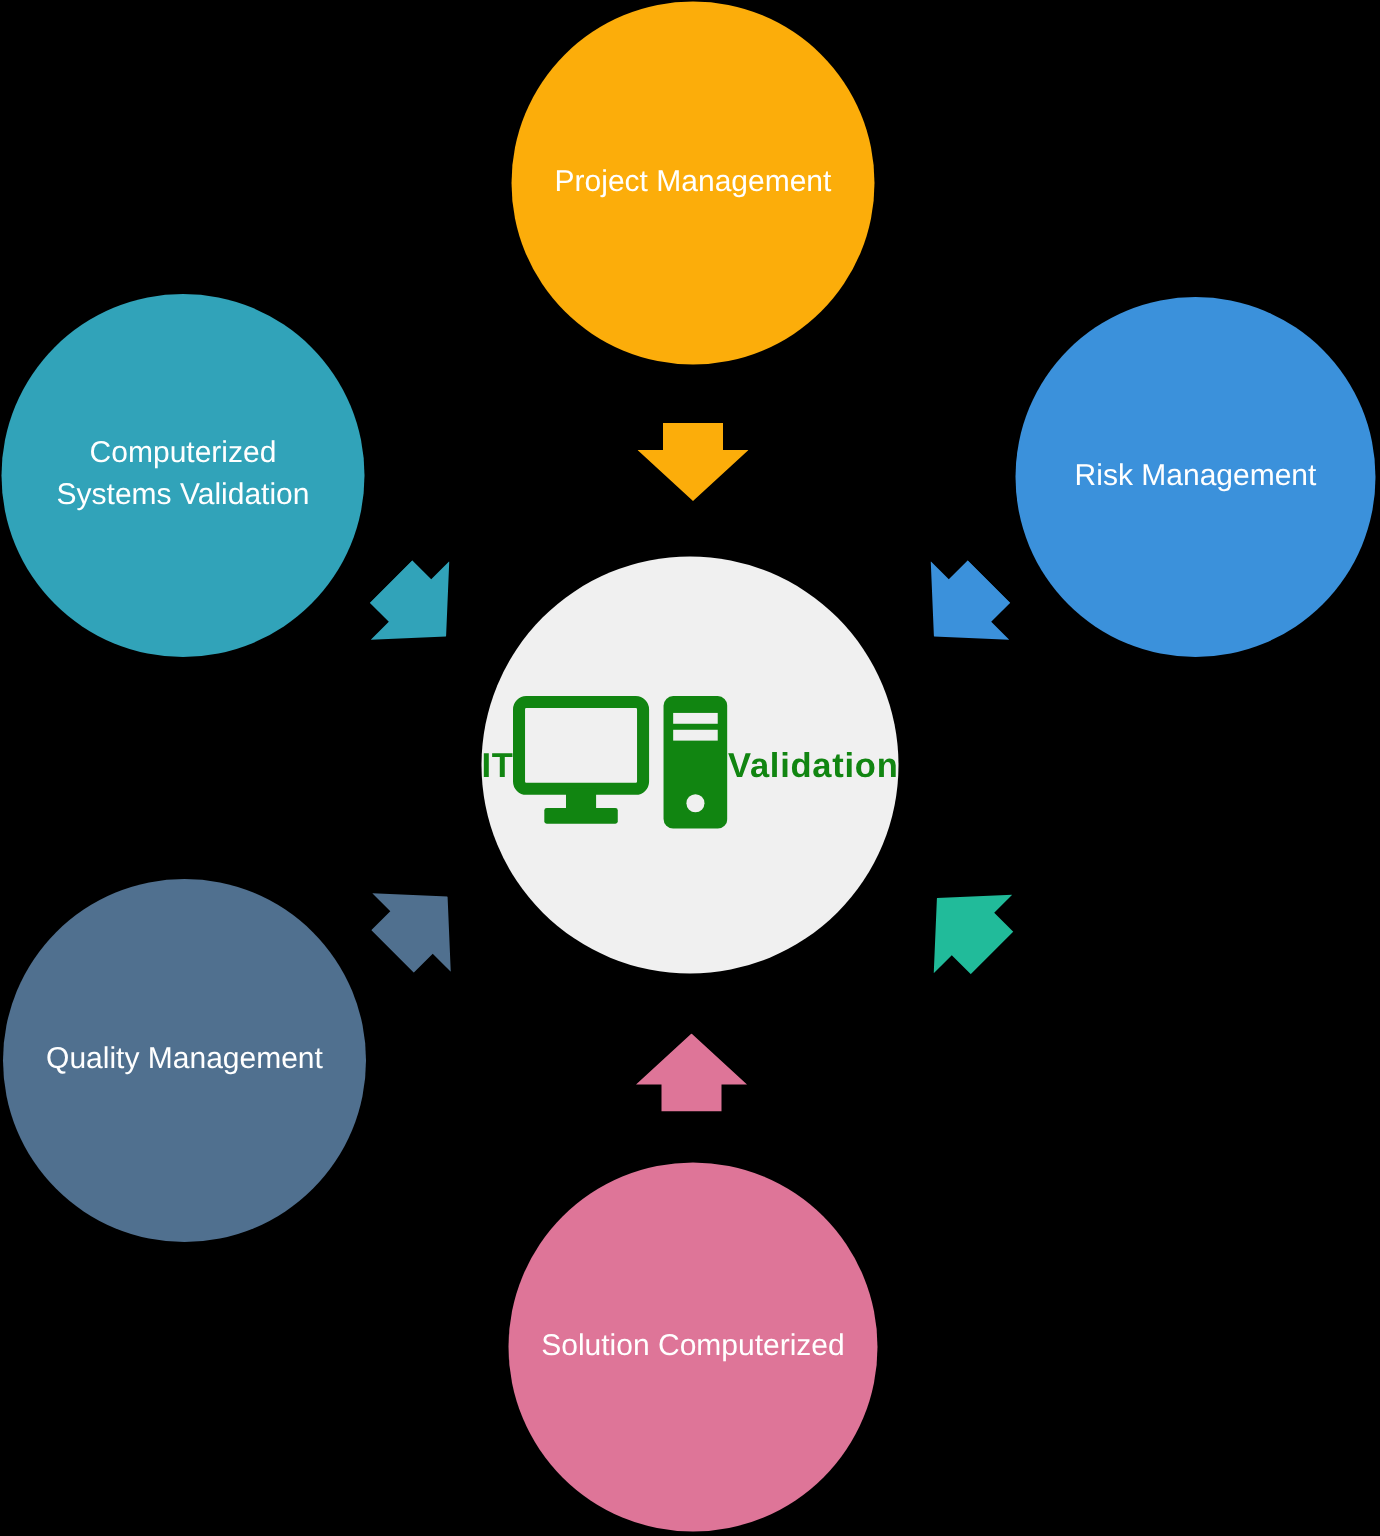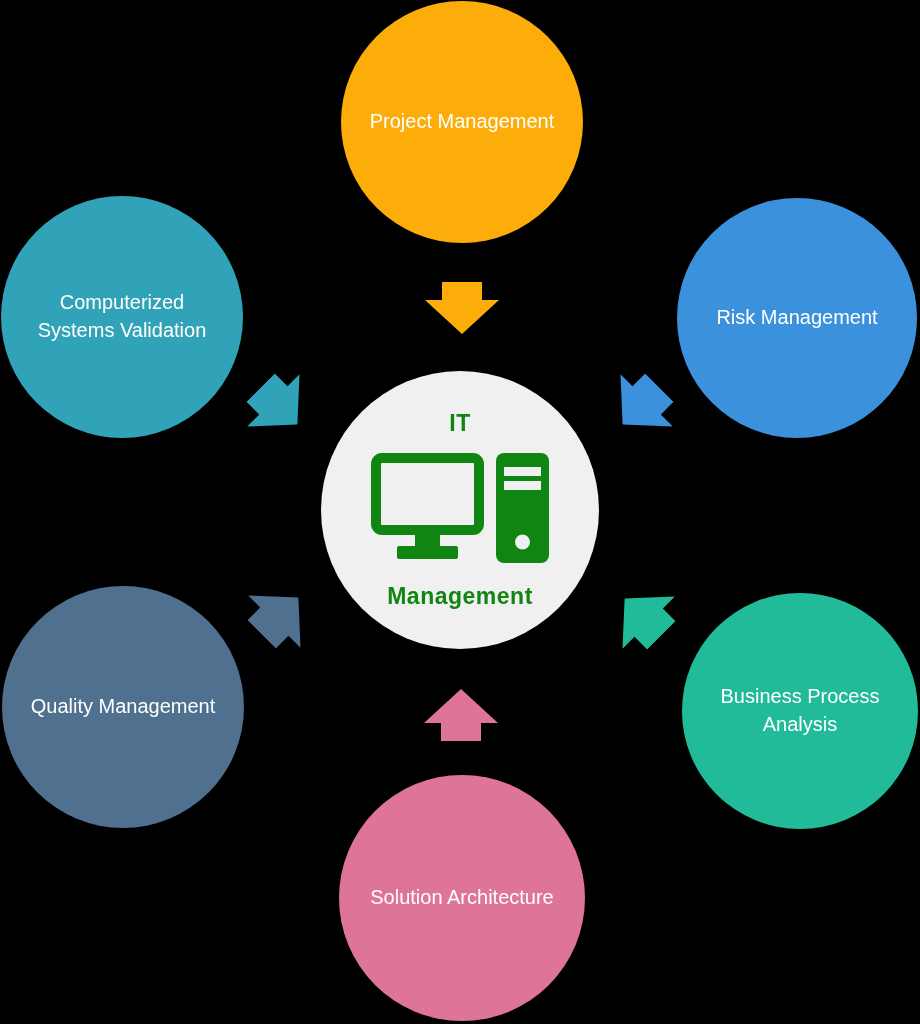--- a/index.html
+++ b/index.html
@@ -16,21 +16,21 @@
   }
   .node-project   {left:341px;top:1px;  width:242px;height:242px;}
   .node-risk      {left:677px;top:198px;width:240px;height:240px;}
   .node-csv       {left:1px;  top:196px;width:242px;height:242px;}
   .node-quality   {left:2px;  top:586px;width:242px;height:242px;}
   .node-bpa       {left:682px;top:593px;width:236px;height:236px;}
   .node-solution  {left:339px;top:775px;width:246px;height:246px;}
   .center-circle{
     position:absolute;left:321px;top:371px;width:278px;height:278px;
     border-radius:50%;
-    display:flex;flex-direction:column;align-items:center;justify-content:center;
+    display:flex;flex-direction:row;align-items:center;justify-content:center;
     text-align:center;
   }
   .center-label{font-size:23px;font-weight:bold;letter-spacing:.5px;}
   .center-icon{margin:16px 0 18px 0;display:block;}
   .arrow{position:absolute;width:74px;height:52px;}
   .arrow svg{display:block;width:74px;height:52px;}
   .arrow-project {left:425px;top:282px;}
   .arrow-risk    {left:604px;top:380px;transform:rotate(45deg);}
   .arrow-csv     {left:242px;top:380px;transform:rotate(-45deg);}
   .arrow-quality {left:243px;top:590px;transform:rotate(-135deg);}
@@ -52,27 +52,23 @@
   </div>
 
   <div class="node node-risk" style="background-color: rgb(59, 145, 219); color: rgb(255, 255, 255);">
     <span>Risk Management</span>
   </div>
 
   <div class="node node-quality" style="background-color: rgb(80, 112, 143); color: #ffffff;">
     <span>Quality Management</span>
   </div>
 
-  <div class="node node-bpa" style="background-color: rgb(33, 187, 154); color: rgb(255, 255, 255);">
-    <span>Business Process
-Analysis</span>
-  </div>
 
   <div class="node node-solution" style="background-color: rgb(222, 117, 152); color: rgb(255, 255, 255);">
-    <span>Solution Architecture</span>
+    <span>Solution Computerized</span>
   </div>
 
   <div class="arrow arrow-project">
     <svg viewBox="0 0 74 52">
         <polygon points="17,0 57,0 57,18 74,18 37,52 0,18 17,18" fill="#FCAD0A"></polygon>
       </svg>
   </div>
   <div class="arrow arrow-risk">
     <svg viewBox="0 0 74 52">
         <polygon points="17,0 57,0 57,18 74,18 37,52 0,18 17,18" fill="#3B91DB"></polygon>
@@ -109,16 +105,16 @@
 
       <rect x="26" y="93" width="61" height="13" rx="2" fill="currentColor"></rect>
 
       <rect x="125" y="0" width="53" height="110" rx="8" fill="currentColor"></rect>
 
       <rect class="icon-bg" x="133" y="14" width="37" height="9" fill="#F0F0F0"></rect>
       <rect class="icon-bg" x="133" y="28" width="37" height="9" fill="#F0F0F0"></rect>
 
       <circle class="icon-bg" cx="151.5" cy="89" r="7.5" fill="#F0F0F0"></circle>
     </svg>
-    <span class="center-label">Management</span>
+    <span class="center-label">Validation</span>
   </div>
 
 </div>
 
 </body></html>

